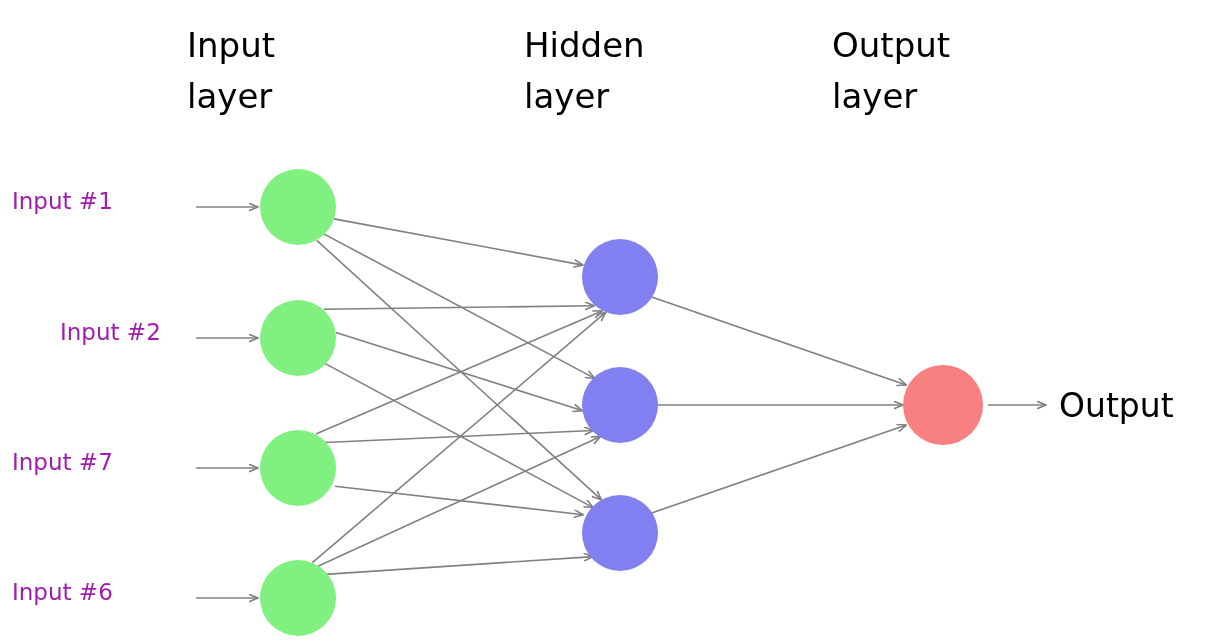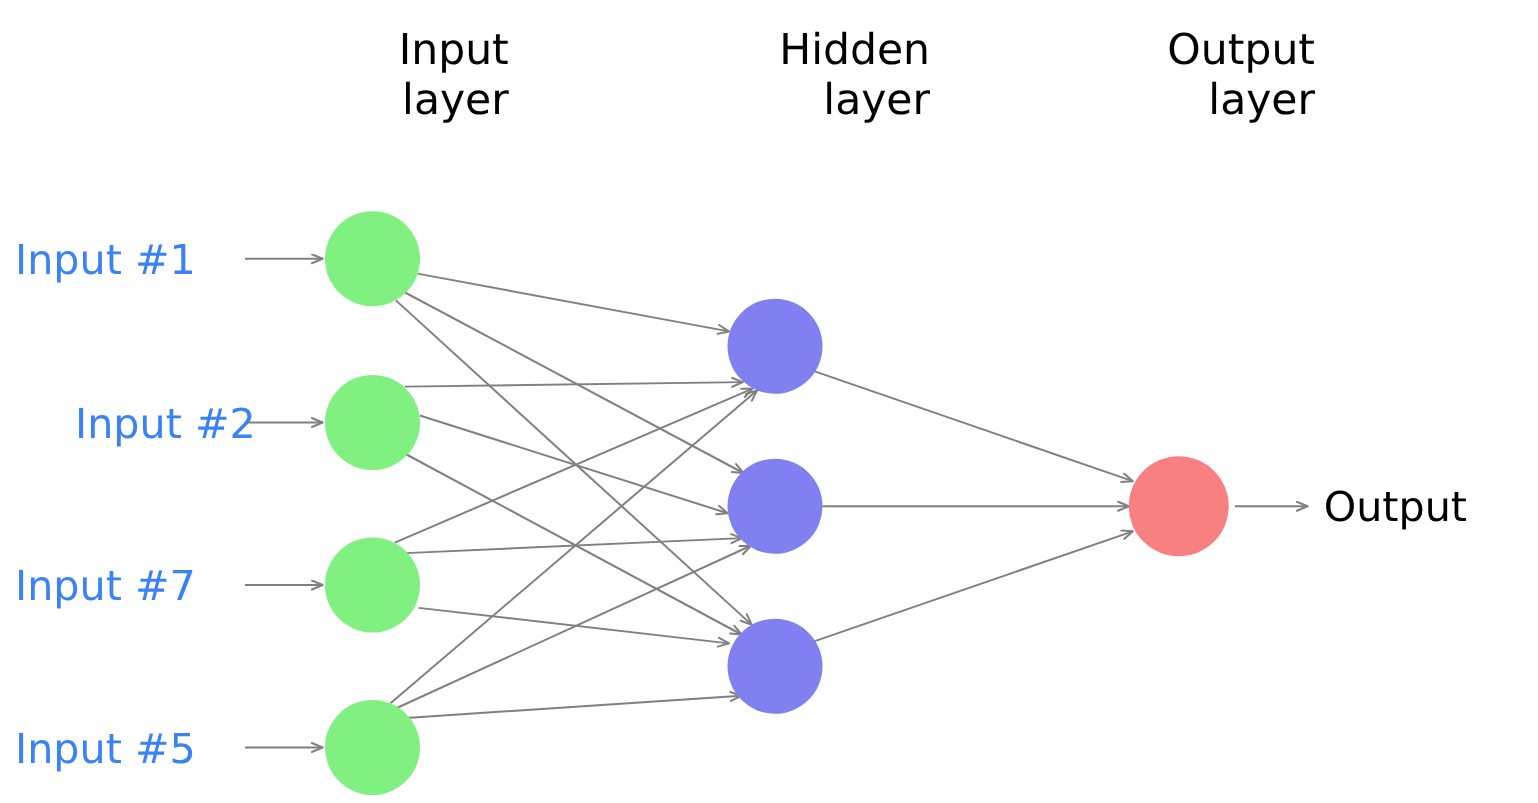--- a/index.html
+++ b/index.html
@@ -22,33 +22,33 @@
   #net-svg {
     position: absolute;
     left: 0;
     top: 0;
     width: 1230px;
     height: 642px;
     display: block;
   }
   .layer-title {
     position: absolute;
-    text-align: right;
+    text-align: left;
     font-size: 34px;
-    line-height: 40px;
+    line-height: 51px;
     color: #000000;
     font-family: "DejaVu Sans", sans-serif;
     font-weight: 400;
     white-space: pre-line;
     letter-spacing: 0px;
   }
   .input-label {
     position: absolute;
-    font-size: 33px;
-    color: #3b82f6;
+    font-size: 23px;
+    color: #a21caf;
     font-family: "DejaVu Sans", sans-serif;
     font-weight: 400;
     white-space: nowrap;
     text-align: right;
   }
   .output-label {
     position: absolute;
     font-size: 33px;
     color: #000000;
     font-family: "DejaVu Sans", sans-serif;
@@ -123,17 +123,17 @@
 
   <div class="layer-title" style="left:832px; top:20px; width:220px;">Output
 layer</div>
 
   <div class="input-label" style="left:12px; top:188px;">Input #1</div>
 
   <div class="input-label" style="left:12px; top:319px;margin-left:48px;">Input #2</div>
 
   <div class="input-label" style="left:12px; top:449px;">Input #7</div>
 
-  <div class="input-label" style="left:12px; top:579px;">Input #5</div>
+  <div class="input-label" style="left:12px; top:579px;">Input #6</div>
 
   <div class="output-label" style="left:1059px; top:386px;">Output</div>
 
 </div>
 
 </body></html>

